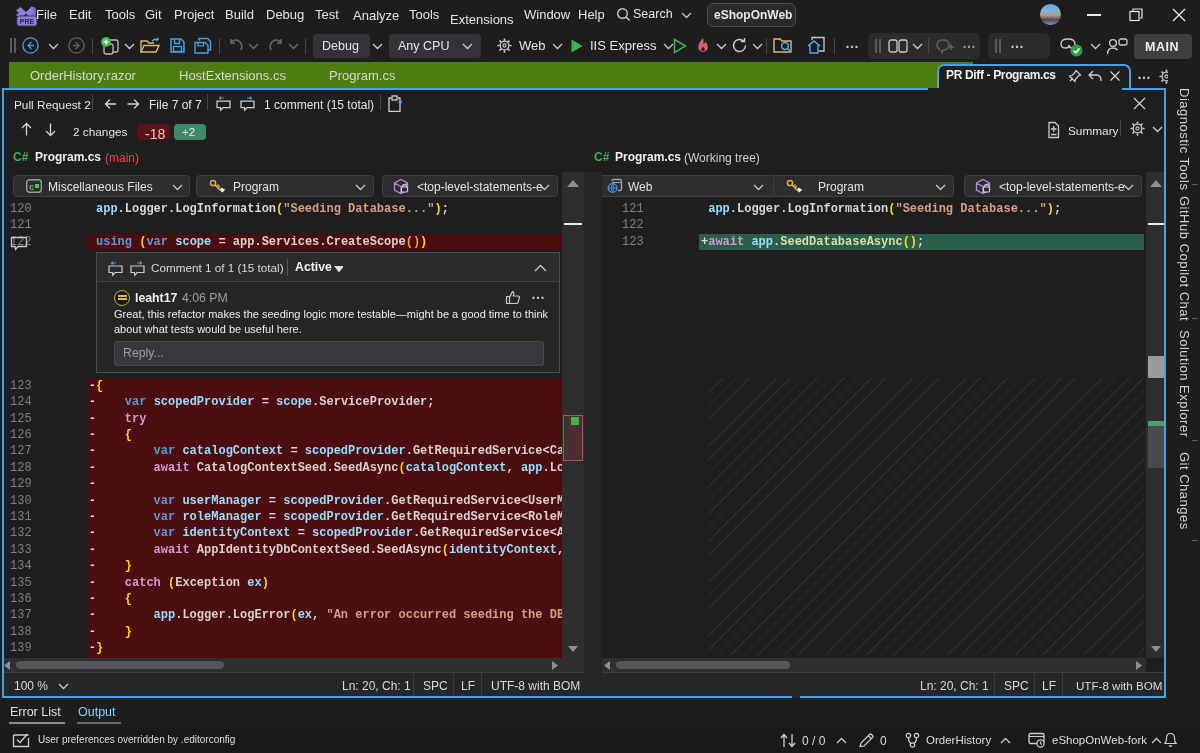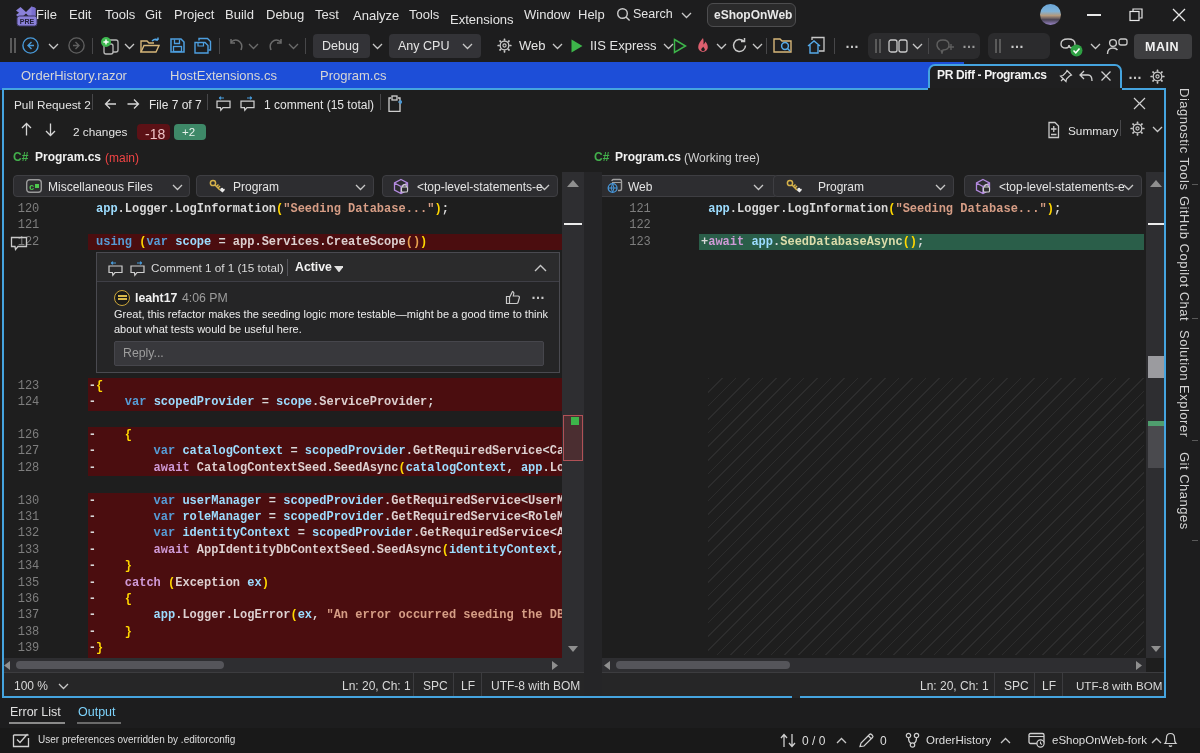--- a/index.html
+++ b/index.html
@@ -3,21 +3,21 @@
 *{margin:0;padding:0;box-sizing:border-box}
 html,body{width:1200px;height:753px;overflow:hidden;background:#1d1d1e;font-family:"Liberation Sans",sans-serif}
 .a{position:absolute}
 span.a{white-space:nowrap}
 .t{font-size:13px;color:#e4e4e4;white-space:nowrap}
 .sep{width:1px;background:#474749}
 .num{font-family:"Liberation Mono",monospace;font-size:12px;color:#7e7e7e;line-height:16.4px}
 .combo{position:absolute;height:22px;background:#2d2d30;border:1px solid #3e3e42;border-radius:4px;color:#e4e4e4;font-size:12px}
 .cl{position:absolute;left:0;width:100%;height:16.4px}
 .rbg{position:absolute;left:86px;width:474px;height:16.4px;background:#4b0d0f}
-.num{position:absolute;left:8px;width:37px;text-align:center;font-family:"Liberation Mono",monospace;font-size:12px;color:#7e7e7e;line-height:16.4px}
+.num{position:absolute;left:8px;width:37px;text-align:left;font-family:"Liberation Mono",monospace;font-size:12px;color:#7e7e7e;line-height:16.4px}
 .code{position:absolute;left:86.8px;top:0;font-family:"Liberation Mono",monospace;font-size:12px;font-weight:bold;white-space:pre;line-height:16.4px;color:#dcdcdc}
 .code i,.combo i{font-style:normal}
 .kb{color:#569cd6}.kc{color:#cf9ad6}.lv{color:#9cdcfe}.id{color:#ddd0d0}.pw{color:#d8d8d8}.br{color:#ffd700}.bo{color:#e8a14f}.st{color:#d69d85}.pm{color:#d8d8d8}.my{color:#dcdcaa}
 .combo span{position:absolute;white-space:nowrap}
 svg{display:block}
 .ell{color:#c9c9c9;font-size:14px;font-weight:bold;letter-spacing:1px}
 </style></head>
 <body>
 
 <div class="a" style="left:0;top:0;width:1200px;height:30px;background:#1d1d1e">
@@ -207,21 +207,21 @@
     </svg>
   <svg class="a" style="left:1106px;top:7px" width="22" height="18">
     <circle cx="7" cy="6" r="3.4" fill="none" stroke="#c9c9c9" stroke-width="1.4"></circle>
     <path d="M1.5 17 Q1.5 11 7 11 Q10 11 11.5 13" fill="none" stroke="#c9c9c9" stroke-width="1.4"></path>
     <rect x="13" y="2" width="8" height="6" rx="2" fill="none" stroke="#c9c9c9" stroke-width="1.3"></rect>
   </svg>
   <div class="a" style="left:1134px;top:4px;width:58px;height:25px;background:#3e3e40;border-radius:4px"></div>
   <span class="a" style="left:1145px;top:10px;font-size:12.5px;font-weight:bold;color:#f2f2f2;letter-spacing:0.5px">MAIN</span>
 </div>
 
-<div class="a" style="left:0;top:62px;width:964px;height:28px;background:#1d4ed8">
+<div class="a" style="left:9px;top:62px;width:964px;height:28px;background:#4d7c0f">
   <span class="a t" style="left:21px;top:6px;color:#d6d6d6">OrderHistory.razor</span>
   <span class="a t" style="left:170px;top:6px;color:#d6d6d6">HostExtensions.cs</span>
   <span class="a t" style="left:320px;top:6px;color:#d6d6d6">Program.cs</span>
   <div class="a" style="left:928px;top:2px;width:194px;height:26px;background:#1f1f20;border:2px solid #45a4df;border-bottom:none;border-radius:7px 7px 0 0"></div>
   <span class="a" style="left:937px;top:6px;font-size:12px;font-weight:bold;color:#f2f2f2;letter-spacing:-0.35px">PR Diff - Program.cs</span>
   <svg class="a" style="left:1059px;top:7px" width="14" height="14">
       <path d="M8 1.5 L12.5 6 L10.5 7 L7.5 10 L7 12.5 L1.5 7 L4 6.5 L7 3.5 Z M4.5 9.5 L2 12" fill="none" stroke="#d0d0d0" stroke-width="1.2"></path>
     </svg>
   <svg class="a" style="left:1078px;top:8px" width="16" height="12">
       <path d="M6 1 L2 5 L6 9 M2 5 H10 Q14 5 14 11" fill="none" stroke="#d0d0d0" stroke-width="1.3"></path>
@@ -406,34 +406,44 @@
     <div class="cl" style="top:177.8px">
         <i class="rbg"></i>
         <span class="num">123</span>
         <span class="code"><i class="pm">-</i><i class="br">{</i></span>
       </div>
     <div class="cl" style="top:194.2px">
         <i class="rbg"></i>
         <span class="num">124</span>
         <span class="code"><i class="pm">-</i>    <i class="kb">var</i> <i class="lv">scopedProvider</i> <i class="pw">=</i> <i class="lv">scope</i><i class="pw">.</i><i class="id">ServiceProvider</i><i class="pw">;</i></span>
       </div>
+    <div class="cl" style="top:210.6px">
+        <i class="rbg"></i>
+        <span class="num">125</span>
+        <span class="code"><i class="pm">-</i>    <i class="kc">try</i></span>
+      </div>
     <div class="cl" style="top:227px">
         <i class="rbg"></i>
         <span class="num">126</span>
         <span class="code"><i class="pm">-</i>    <i class="br">{</i></span>
       </div>
     <div class="cl" style="top:243.4px">
         <i class="rbg"></i>
         <span class="num">127</span>
         <span class="code"><i class="pm">-</i>        <i class="kb">var</i> <i class="lv">catalogContext</i> <i class="pw">=</i> <i class="lv">scopedProvider</i><i class="pw">.</i><i class="id">GetRequiredService</i><i class="pw">&lt;</i><i class="id">CatalogContext</i></span>
       </div>
     <div class="cl" style="top:259.8px">
         <i class="rbg"></i>
         <span class="num">128</span>
         <span class="code"><i class="pm">-</i>        <i class="kc">await</i> <i class="id">CatalogContextSeed</i><i class="pw">.</i><i class="id">SeedAsync</i><i class="br">(</i><i class="lv">catalogContext</i><i class="pw">,</i> <i class="lv">app</i><i class="pw">.</i><i class="id">Logger</i></span>
+      </div>
+    <div class="cl" style="top:276.2px">
+        <i class="rbg"></i>
+        <span class="num">129</span>
+        <span class="code"><i class="pm">-</i></span>
       </div>
     <div class="cl" style="top:292.6px">
         <i class="rbg"></i>
         <span class="num">130</span>
         <span class="code"><i class="pm">-</i>        <i class="kb">var</i> <i class="lv">userManager</i> <i class="pw">=</i> <i class="lv">scopedProvider</i><i class="pw">.</i><i class="id">GetRequiredService</i><i class="pw">&lt;</i><i class="id">UserManager</i></span>
       </div>
     <div class="cl" style="top:309px">
         <i class="rbg"></i>
         <span class="num">131</span>
         <span class="code"><i class="pm">-</i>        <i class="kb">var</i> <i class="lv">roleManager</i> <i class="pw">=</i> <i class="lv">scopedProvider</i><i class="pw">.</i><i class="id">GetRequiredService</i><i class="pw">&lt;</i><i class="id">RoleManager</i></span>

